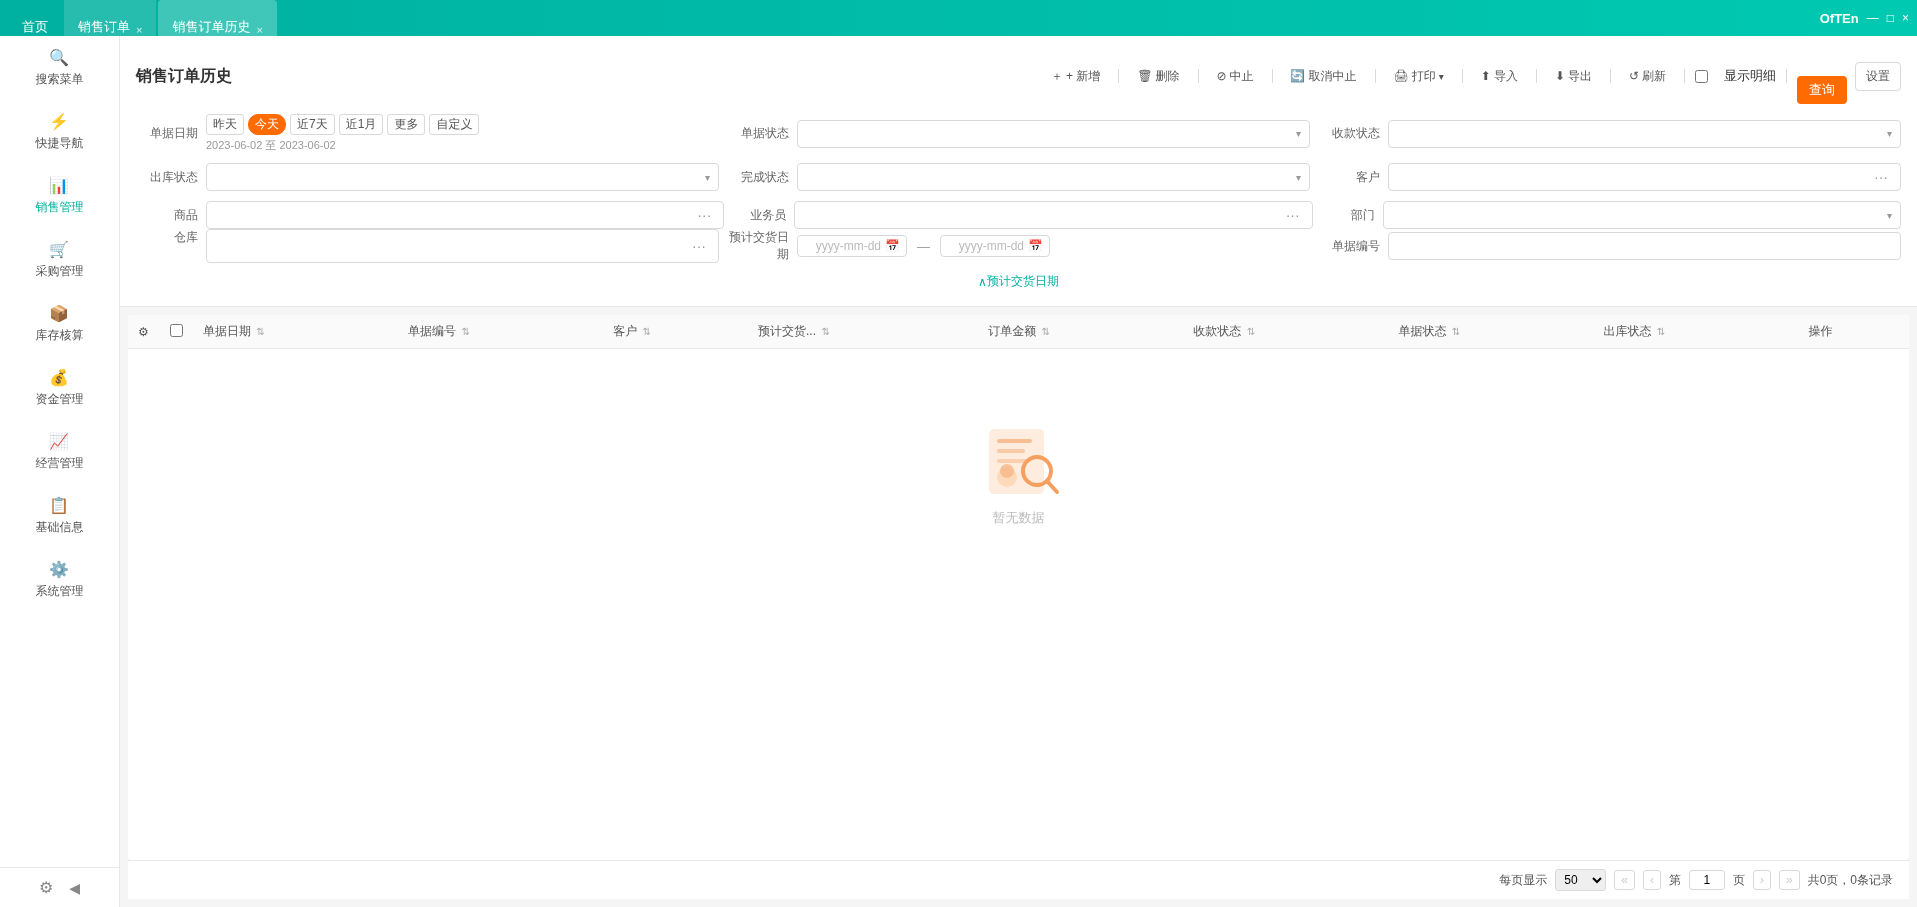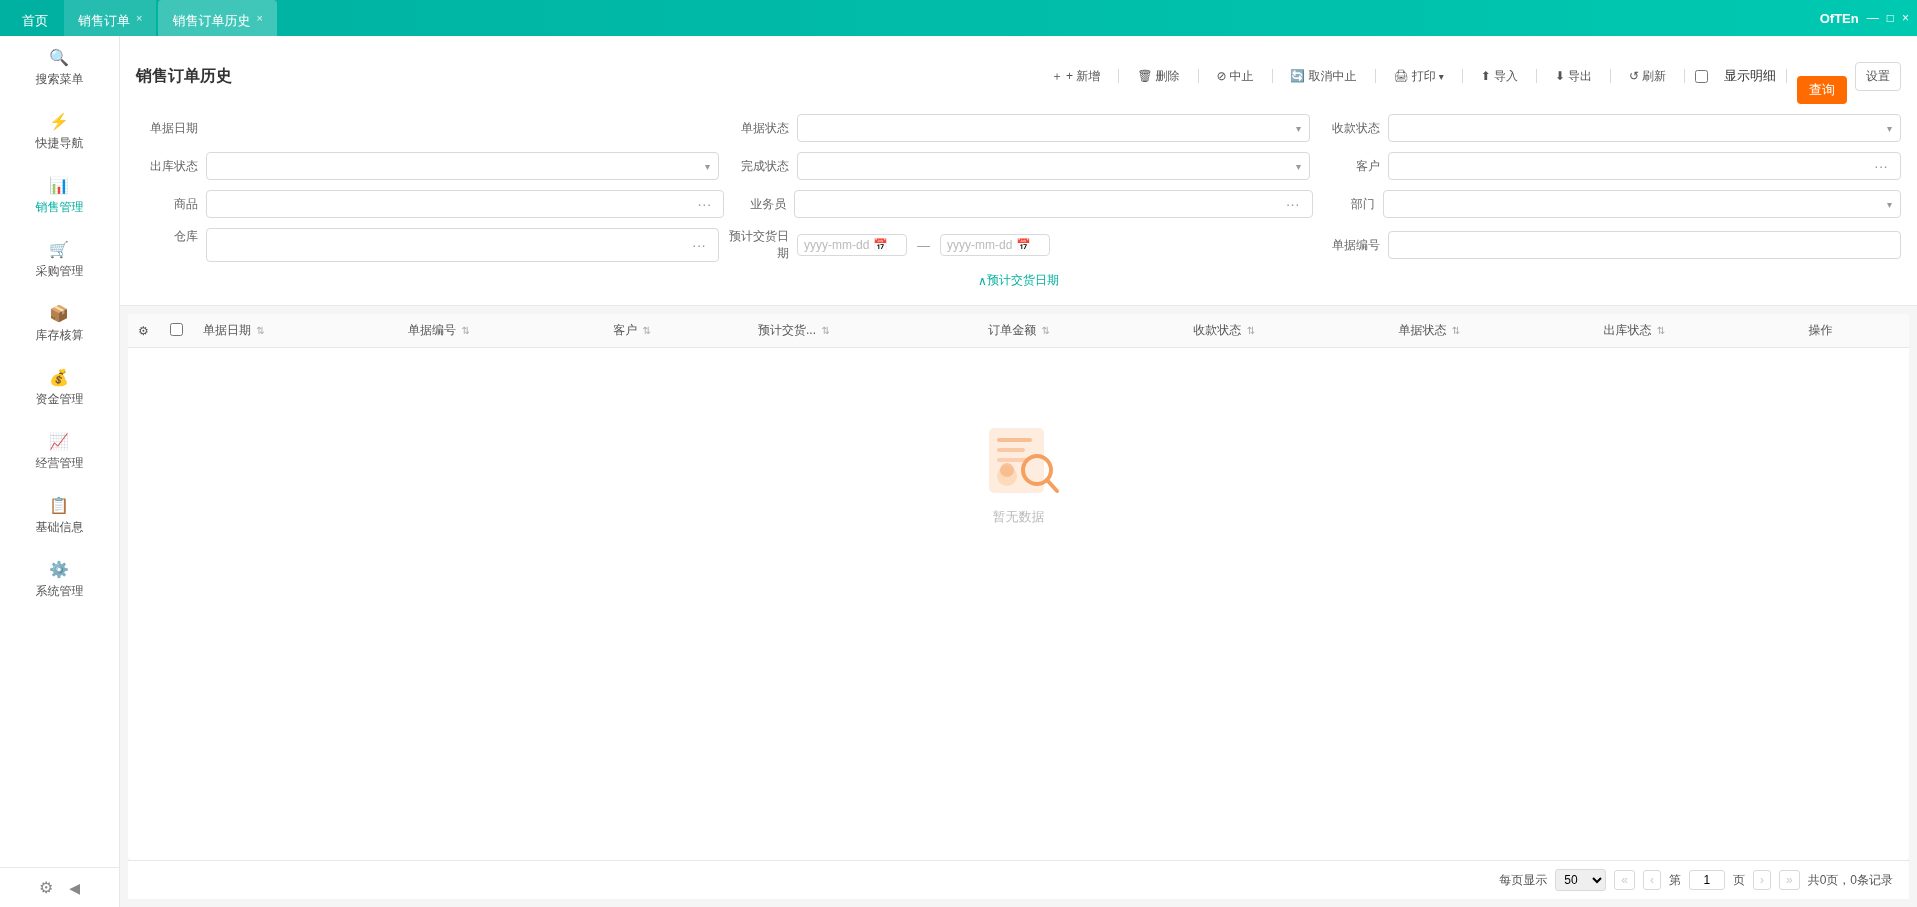--- a/index.html
+++ b/index.html
@@ -1,21 +1,21 @@
 <!DOCTYPE html>
 <html><head>
   <meta charset="utf-8">
   <style>
     * { box-sizing: border-box; margin: 0; padding: 0; }
     body { font-family: "Microsoft YaHei", "PingFang SC", sans-serif; font-size: 13px; background: #f5f5f5; color: #333; display: flex; flex-direction: column; height: 100vh; overflow: hidden; }
 
     
     .top-bar { height: 36px; background: linear-gradient(90deg, #00b0a0, #00c9b1); display: flex; align-items: center; justify-content: space-between; padding: 0 8px; flex-shrink: 0; }
     .top-bar-tabs { display: flex; align-items: center; height: 100%; }
-    .top-tab { height: 100%; display: flex; align-items: flex-start; padding: 12px 14px; color: white; font-size: 13px; cursor: pointer; position: relative; }
+    .top-tab { height: 100%; display: flex; align-items: flex-end; padding: 0 14px; color: white; font-size: 13px; cursor: pointer; position: relative; }
     .top-tab.home { background: transparent; }
     .top-tab.active { background: rgba(255,255,255,0.2); border-radius: 4px 4px 0 0; }
     .top-tab .close-icon { margin-left: 6px; font-size: 11px; opacity: 0.8; }
     .top-bar-right { display: flex; align-items: flex-start; gap: 8px; color: white; font-size: 12px; }
     .top-bar-right .brand { font-weight: bold; font-size: 13px; }
 
     
     .main-layout { display: flex; flex: 1; overflow: hidden; }
 
     
@@ -38,21 +38,21 @@
     .filter-label { width: 70px; color: #666; font-size: 12px; flex-shrink: 0; text-align: right; padding-right: 8px; }
     .date-btns { display: flex; align-items: center; gap: 4px; }
     .date-btn { padding: 1px 6px; border-radius: 3px; border: 1px solid #d9d9d9; background: white; cursor: pointer; font-size: 12px; color: #555; }
     .date-btn.active { background: #ff6b00; color: white; border-color: #ff6b00; border-radius: 10px; }
     .select-field { display: flex; align-items: center; border: 1px solid #d9d9d9; border-radius: 4px; padding: 3px 8px; min-height: 28px; min-width: 200px; cursor: pointer; background: white; position: relative; }
     .select-field .arrow { margin-left: auto; color: #999; font-size: 10px; }
     .ellipsis-btn { color: #999; cursor: pointer; padding: 2px 4px; font-size: 14px; }
     .collapse-row { display: flex; align-items: center; justify-content: center; padding: 4px 0; cursor: pointer; color: #00b0a0; font-size: 12px; }
 
     
-    .date-input { border: 1px solid #d9d9d9; border-radius: 4px; padding: 3px 6px; font-size: 12px; color: #bbb; display: flex; align-items: center; gap: 4px; cursor: pointer; min-width: 110px; }
+    .date-input { border: 1px solid #d9d9d9; border-radius: 4px; padding: 3px 6px; font-size: 12px; color: #bbb; display: flex; align-items: center; gap: 4px; cursor: pointer; min-width: 110px; justify-content: flex-end; }
     .date-sep { margin: 0 6px; color: #999; }
 
     
     .table-wrapper { flex: 1; overflow: auto; background: white; margin: 8px 8px 0 8px; border-radius: 4px; }
     .data-table { width: 100%; border-collapse: collapse; }
     .data-table th { background: #fafafa; border-bottom: 1px solid #e8e8e8; padding: 8px 10px; font-size: 12px; color: #555; font-weight: normal; white-space: nowrap; text-align: left; }
     .data-table th.sortable { cursor: pointer; }
     .data-table td { padding: 8px 10px; border-bottom: 1px solid #f0f0f0; font-size: 12px; }
     .th-settings { width: 32px; text-align: center; }
     .th-check { width: 32px; text-align: center; }
@@ -201,20 +201,35 @@
           <div class="v-divider"></div>
           <button class="toolbar-btn-primary">查询</button>
           <button class="toolbar-btn-secondary">设置</button>
         </div>
       </div>
 
       <div style="display:grid; grid-template-columns: repeat(3,1fr); gap: 8px; margin-bottom: 10px;">
 
         <div style="display:flex; align-items:center;">
           <span class="filter-label">单据日期</span>
+          <div style="display:flex; flex-direction:column; gap:3px;">
+            <div class="date-btns">
+              <button class="date-btn">昨天</button>
+              <button class="date-btn active">今天</button>
+              <button class="date-btn">近7天</button>
+              <button class="date-btn">近1月</button>
+              <button class="date-btn">更多</button>
+              <button class="date-btn">自定义</button>
+            </div>
+            <div style="font-size:11px;color:#999;">
+              <span>2023-06-02</span>
+              <span> 至 </span>
+              <span>2023-06-02</span>
+            </div>
+          </div>
         </div>
 
         <div style="display:flex; align-items:center;">
           <span class="filter-label">单据状态</span>
           <div class="select-field" style="flex:1;">
             <span style="flex:1; color:#ccc;"></span>
             <span class="arrow">▾</span>
           </div>
         </div>
 
@@ -244,21 +259,21 @@
         </div>
         <div style="display:flex; align-items:center;">
           <span class="filter-label">客户</span>
           <div style="border:1px solid #d9d9d9; border-radius:4px; padding:3px 8px; flex:1; min-height:28px; display:flex; align-items:center; cursor:pointer;">
             <span style="flex:1;"></span>
             <span class="ellipsis-btn">···</span>
           </div>
         </div>
       </div>
 
-      <div style="display:grid; grid-template-columns: repeat(3,1fr); gap: 0; margin-bottom: 10px;">
+      <div style="display:grid; grid-template-columns: repeat(3,1fr); gap: 0; ">
         <div style="display:flex; align-items:center;">
           <span class="filter-label">商品</span>
           <div style="border:1px solid #d9d9d9; border-radius:4px; padding:3px 8px; flex:1; min-height:28px; display:flex; align-items:center; cursor:pointer;">
             <span style="flex:1;"></span>
             <span class="ellipsis-btn">···</span>
           </div>
         </div>
         <div style="display:flex; align-items:center;">
           <span class="filter-label">业务员</span>
           <div style="border:1px solid #d9d9d9; border-radius:4px; padding:3px 8px; flex:1; min-height:28px; display:flex; align-items:center; cursor:pointer;">

